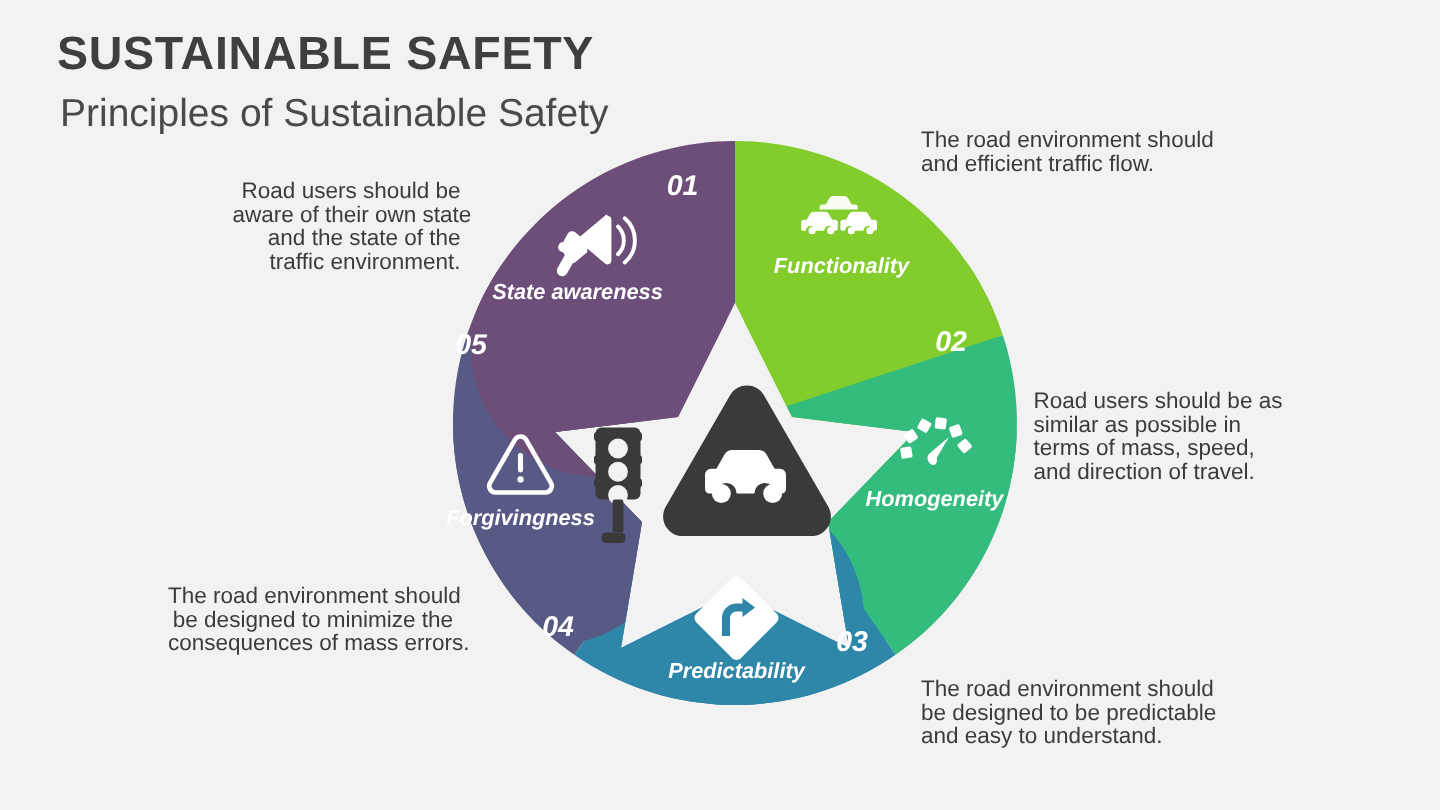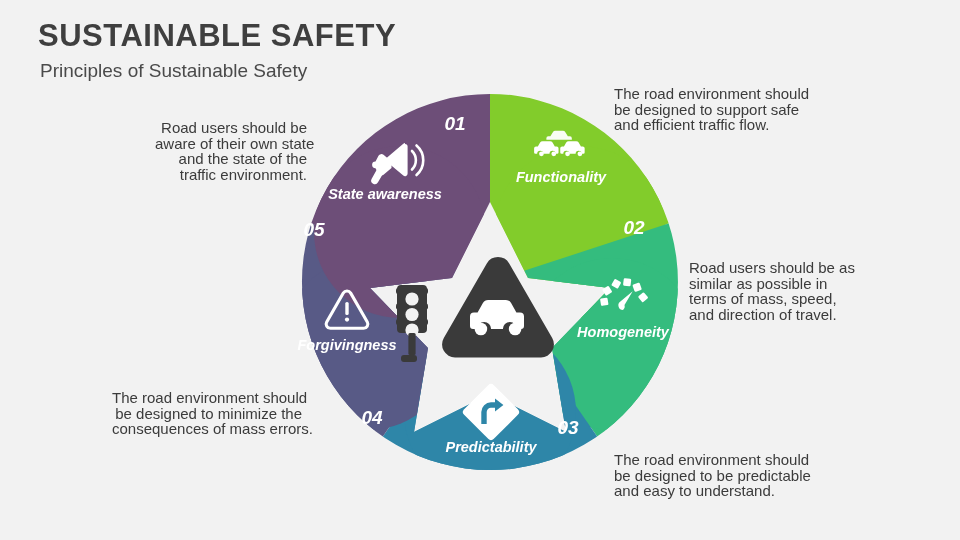--- a/index.html
+++ b/index.html
@@ -27,21 +27,21 @@
     font-size: 31px;
     font-weight: bold;
     letter-spacing: 0.5px;
     color: #3f3f3f;
     white-space: nowrap;
   }
   #subtitle {
     position: absolute;
     left: 40px;
     top: 60px;
-    font-size: 19px;
+    font-size: 26px;
     color: #4a4a4a;
     white-space: nowrap;
   }
   
   #wheel-wrap {
     position: absolute;
     left: 260px;
     top: 82px;
     width: 460px;
     height: 400px;
@@ -212,21 +212,20 @@
                  a3,3 0 0,1 -3,3 h-4.1 a7,7 0 0,0 -14,0 h-11.8 a7,7 0 0,0 -14,0
                  h-4.1 a3,3 0 0,1 -3,-3 z" fill="#ffffff"></path>
         <circle cx="-17.1" cy="19" r="6.3" fill="#ffffff"></circle>
         <circle cx="17.1" cy="19" r="6.3" fill="#ffffff"></circle>
       </g>
     </svg>
   </div>
 
   <div class="note right" id="note-functionality">
     <div>The road environment should</div>
-    <div>be designed to support safe</div>
     <div>and efficient traffic flow.</div>
   </div>
 
   <div class="note right" id="note-homogeneity">
     <div>Road users should be as</div>
     <div>similar as possible in</div>
     <div>terms of mass, speed,</div>
     <div>and direction of travel.</div>
   </div>
 

